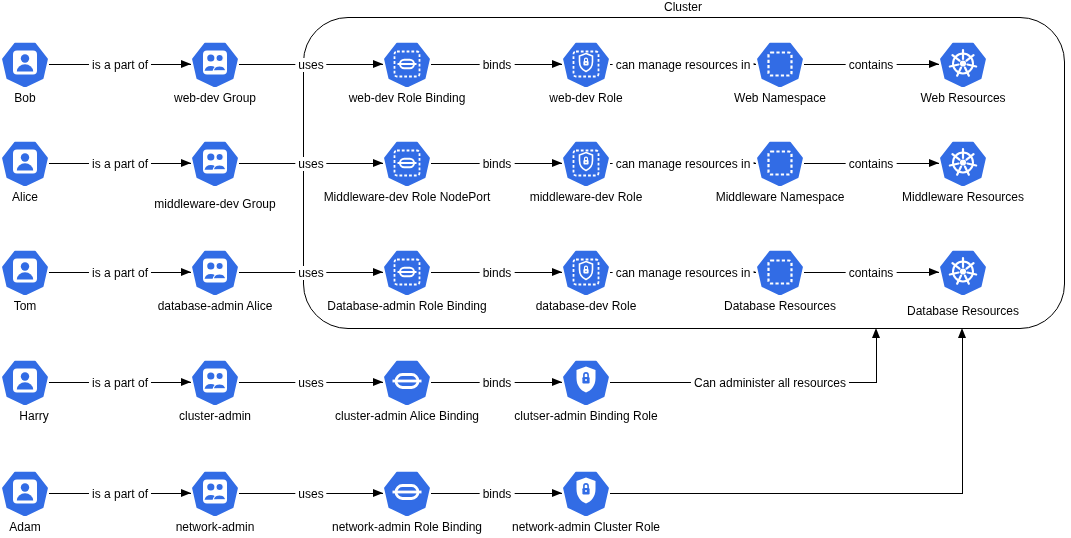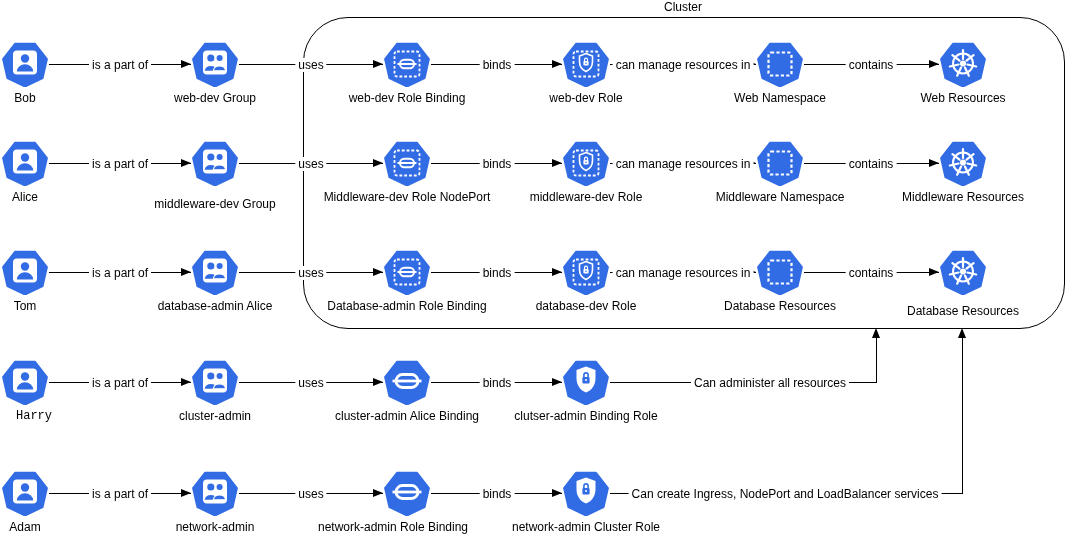--- a/index.html
+++ b/index.html
@@ -221,21 +221,21 @@
     <div class="edge-label" style="left: 683px; top: 273px;">can manage resources in</div>
     <div class="edge-line-h" style="left: 804px; top: 272px; width: 135px;"></div>
     <div class="arrow-right" style="left: 929px; top: 268px;"></div>
     <div class="edge-label" style="left: 871px; top: 273px;">contains</div>
     <div class="node" style="left: 2px; top: 359px;"><span><svg width="46" height="46" viewBox="0 0 46 46" xmlns="http://www.w3.org/2000/svg">
           <path d="M13.2,2.7 L32.8,2.7 L44.9,18 L40.6,37 L23,45.5 L5.4,37 L1.1,18 Z" fill="#326CE5" stroke="#326CE5" stroke-width="2" stroke-linejoin="round"></path>
           <rect x="11" y="9.5" width="24" height="24" rx="4" fill="#fff"></rect>
           <circle cx="23" cy="17.5" r="4.2" fill="#326CE5"></circle>
           <path d="M14.8,30.5 a8.2,7.2 0 0 1 16.4,0 z" fill="#326CE5"></path>
         </svg></span></div>
-    <div class="node-label" style="left: 34px; top: 409px; font-family: Liberation Mono, monospace;">Harry</div>
+    <div class="node-label" style="left: 34px; top: 409px;">Harry</div>
     <div class="node" style="left: 192px; top: 359px;"><span><svg width="46" height="46" viewBox="0 0 46 46" xmlns="http://www.w3.org/2000/svg">
           <path d="M13.2,2.7 L32.8,2.7 L44.9,18 L40.6,37 L23,45.5 L5.4,37 L1.1,18 Z" fill="#326CE5" stroke="#326CE5" stroke-width="2" stroke-linejoin="round"></path>
           <rect x="11" y="9.5" width="24" height="24" rx="4" fill="#fff"></rect>
           <circle cx="18.8" cy="17" r="3.6" fill="#326CE5"></circle>
           <path d="M12.6,29.8 a6.3,5.9 0 0 1 12.4,0 z" fill="#326CE5"></path>
           <circle cx="27.6" cy="17" r="3.6" fill="#326CE5" stroke="#fff" stroke-width="1.1"></circle>
           <path d="M21.2,29.8 a6.4,5.9 0 0 1 12.6,0 z" fill="#326CE5" stroke="#fff" stroke-width="1.1"></path>
         </svg></span></div>
     <div class="node-label" style="left: 215px; top: 409px;">cluster-admin</div>
     <div class="node" style="left: 384px; top: 359px;"><span><svg width="46" height="46" viewBox="0 0 46 46" xmlns="http://www.w3.org/2000/svg">
@@ -279,35 +279,34 @@
           <path d="M12.6,29.8 a6.3,5.9 0 0 1 12.4,0 z" fill="#326CE5"></path>
           <circle cx="27.6" cy="17" r="3.6" fill="#326CE5" stroke="#fff" stroke-width="1.1"></circle>
           <path d="M21.2,29.8 a6.4,5.9 0 0 1 12.6,0 z" fill="#326CE5" stroke="#fff" stroke-width="1.1"></path>
         </svg></span></div>
     <div class="node-label" style="left: 215px; top: 520px;">network-admin</div>
     <div class="node" style="left: 384px; top: 470px;"><span><svg width="46" height="46" viewBox="0 0 46 46" xmlns="http://www.w3.org/2000/svg">
           <path d="M13.2,2.7 L32.8,2.7 L44.9,18 L40.6,37 L23,45.5 L5.4,37 L1.1,18 Z" fill="#326CE5" stroke="#326CE5" stroke-width="2" stroke-linejoin="round"></path>
           <rect x="12" y="15.5" width="22" height="13" rx="6.5" fill="none" stroke="#fff" stroke-width="2.8"></rect>
           <line x1="8.5" y1="22" x2="37.5" y2="22" stroke="#fff" stroke-width="2.8"></line>
         </svg></span></div>
-    <div class="node-label" style="left: 393px; top: 520px;">network-admin Role Binding</div>
+    <div class="node-label" style="left: 407px; top: 520px;">network-admin Role Binding</div>
     <div class="node" style="left: 563px; top: 470px;"><span><svg width="46" height="46" viewBox="0 0 46 46" xmlns="http://www.w3.org/2000/svg">
           <path d="M13.2,2.7 L32.8,2.7 L44.9,18 L40.6,37 L23,45.5 L5.4,37 L1.1,18 Z" fill="#326CE5" stroke="#326CE5" stroke-width="2" stroke-linejoin="round"></path>
           <path d="M23,7.5 L32.5,11 V19 C32.5,26.5 28.5,31.5 23,33.5 C17.5,31.5 13.5,26.5 13.5,19 V11 Z" fill="#fff"></path>
           <rect x="19.4" y="18" width="7.2" height="6.4" rx="1.2" fill="#326CE5"></rect>
           <path d="M20.9,18 v-2 a2.1,2.1 0 0 1 4.2,0 V18" fill="none" stroke="#326CE5" stroke-width="1.6"></path>
           <circle cx="23" cy="21" r="1" fill="#fff"></circle>
         </svg></span></div>
     <div class="node-label" style="left: 586px; top: 520px;">network-admin Cluster Role</div>
     <div class="edge-line-h" style="left: 49px; top: 493px; width: 142px;"></div>
     <div class="arrow-right" style="left: 181px; top: 489px;"></div>
     <div class="edge-label" style="left: 120px; top: 494px;">is a part of</div>
     <div class="edge-line-h" style="left: 239px; top: 493px; width: 144px;"></div>
     <div class="arrow-right" style="left: 373px; top: 489px;"></div>
     <div class="edge-label" style="left: 311px; top: 494px;">uses</div>
     <div class="edge-line-h" style="left: 431px; top: 493px; width: 131px;"></div>
     <div class="arrow-right" style="left: 552px; top: 489px;"></div>
     <div class="edge-label" style="left: 497px; top: 494px;">binds</div>
     <div class="edge-line-h" style="left: 610px; top: 493px; width: 353px;"></div>
     <div class="edge-line-v" style="left: 962px; top: 336px; height: 158px;"></div>
     <div class="arrow-up" style="left: 958px; top: 328px;"></div>
-    <div class="edge-label" style="left: 785px; top: 494px;">Can create Ingress, NodePort and LoadBalancer services</div>
   </div>
 
 </body></html>

